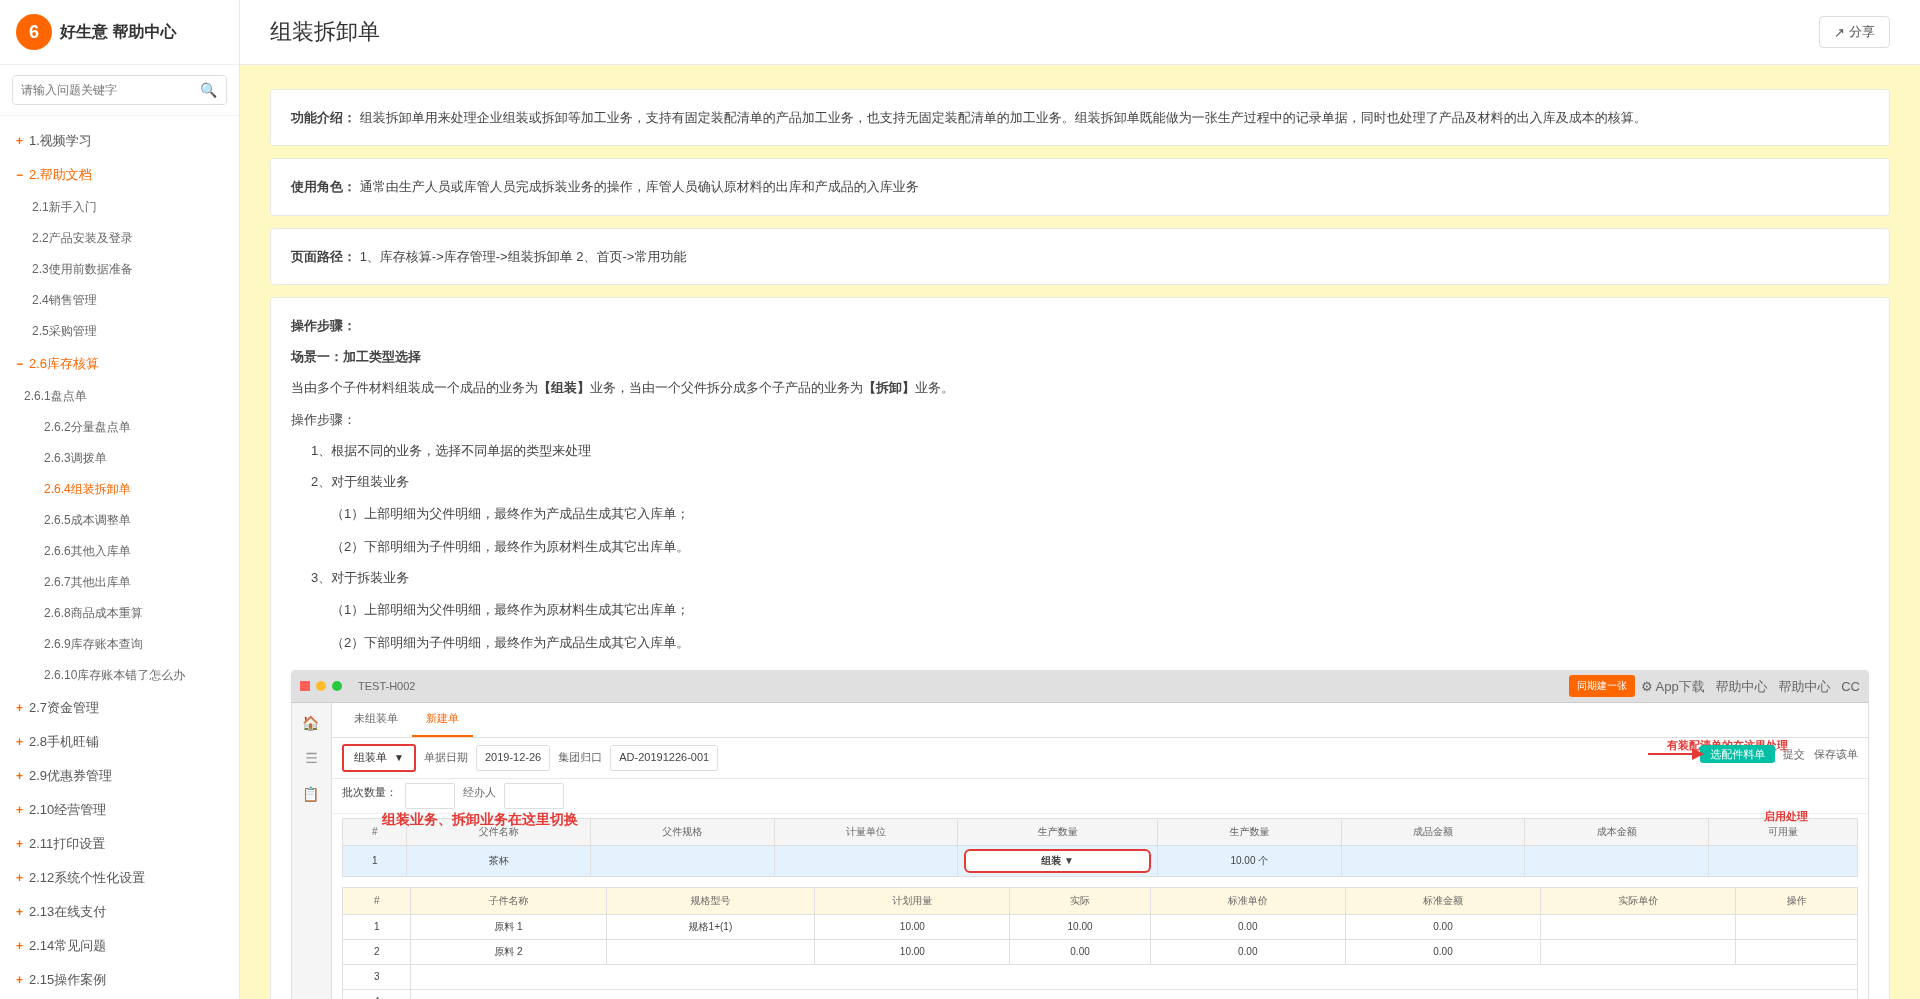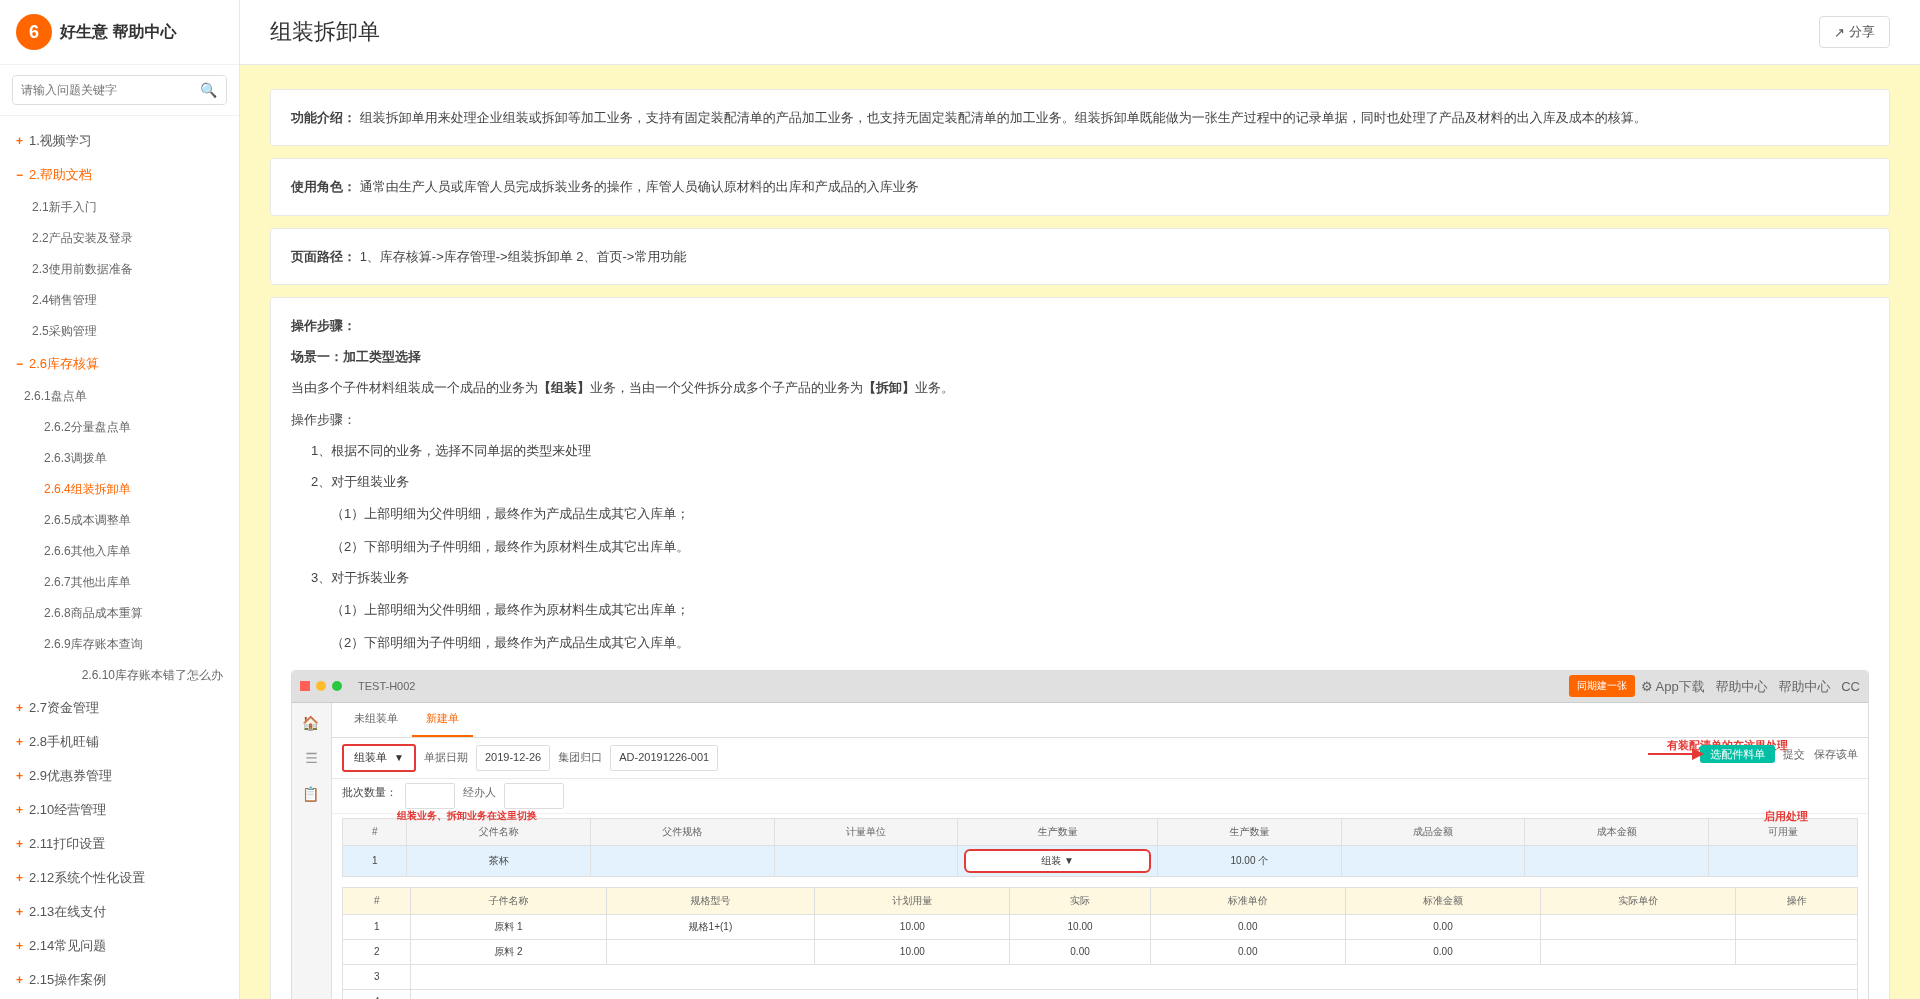--- a/index.html
+++ b/index.html
@@ -236,21 +236,21 @@
     </div>
     <div class="nav-sub-item" style="padding-left:24px;">2.6.1盘点单</div>
     <div class="nav-sub-item" style="padding-left:44px;">2.6.2分量盘点单</div>
     <div class="nav-sub-item" style="padding-left:44px;">2.6.3调拨单</div>
     <div class="nav-sub-item active" style="padding-left:44px; color:#f60;">2.6.4组装拆卸单</div>
     <div class="nav-sub-item" style="padding-left:44px;">2.6.5成本调整单</div>
     <div class="nav-sub-item" style="padding-left:44px;">2.6.6其他入库单</div>
     <div class="nav-sub-item" style="padding-left:44px;">2.6.7其他出库单</div>
     <div class="nav-sub-item" style="padding-left:44px;">2.6.8商品成本重算</div>
     <div class="nav-sub-item" style="padding-left:44px;">2.6.9库存账本查询</div>
-    <div class="nav-sub-item" style="padding-left:58px;text-align:right;">2.6.10库存账本错了怎么办</div>
+    <div class="nav-sub-item" style="padding-left:44px;">2.6.10库存账本错了怎么办</div>
 
     <div class="nav-item">
       <span class="prefix plus">+</span>
       <span>2.7资金管理</span>
     </div>
     <div class="nav-item">
       <span class="prefix plus">+</span>
       <span>2.8手机旺铺</span>
     </div>
     <div class="nav-item">
@@ -374,21 +374,21 @@
                   </defs>
               </svg>
             </div>
 
             <div style="padding:4px 10px;display:flex;align-items:flex-start;gap:8px;font-size:11px;border-bottom:1px solid #f0f0f0;position:relative;">
               <span>批次数量：</span>
               <span style="border:1px solid #ddd;border-radius:2px;padding:2px 6px;min-width:50px;background:#fff;">　</span>
               <span style="font-size:11px;color:#666;">经办人</span>
               <span style="border:1px solid #ddd;border-radius:2px;padding:2px 6px;min-width:60px;background:#fff;">　</span>
 
-              <span style="position:absolute;left:65px;top:28px;color:#e53935;font-size:10px;font-weight:bold;white-space:nowrap;">组装业务、拆卸业务在这里切换</span>
+              <span style="position:absolute;left:50px;top:28px;color:#e53935;font-size:14px;font-weight:bold;white-space:nowrap;">组装业务、拆卸业务在这里切换</span>
 
               <span style="position:absolute;right:60px;top:28px;color:#e53935;font-size:11px;font-weight:bold;">启用处理</span>
 
             </div>
 
             <div style="padding:4px 10px 0;">
               <table class="sim-table">
                 <thead>
                   <tr>
                     <th>#</th>
@@ -402,21 +402,21 @@
                     <th>可用量</th>
                   </tr>
                 </thead>
                 <tbody>
                   <tr class="sim-select-highlight">
                     <td>1</td>
                     <td>茶杯</td>
                     <td></td>
                     <td></td>
                     <td>
-                      <div style="border:2px solid #e53935;border-radius:6px;padding:1px 4px;background:#fff;font-size:10px;">组装 ▼</div>
+                      <div style="border:2px solid #e53935;border-radius:6px;padding:1px 4px;background:#fff;font-size:10px;font-weight:bold;">组装 ▼</div>
                     </td>
                     <td>10.00 个</td>
                     <td></td>
                     <td></td>
                     <td></td>
                   </tr>
                 </tbody>
               </table>
             </div>
 

